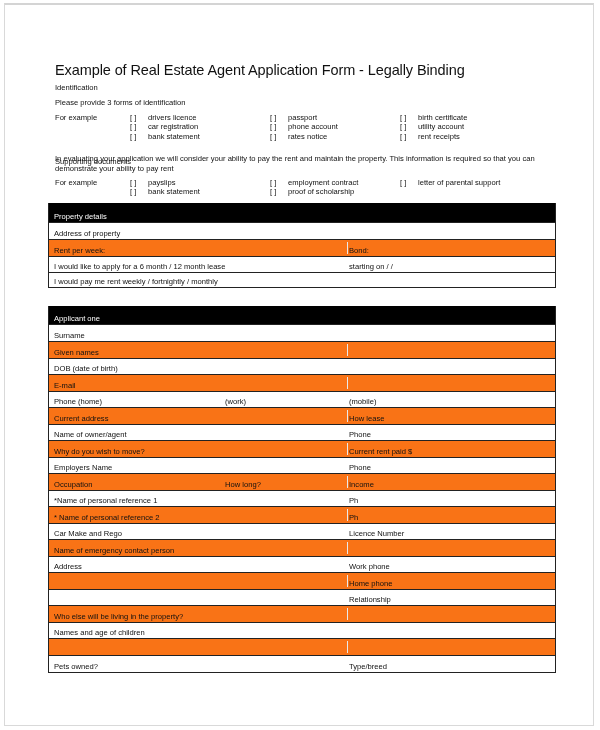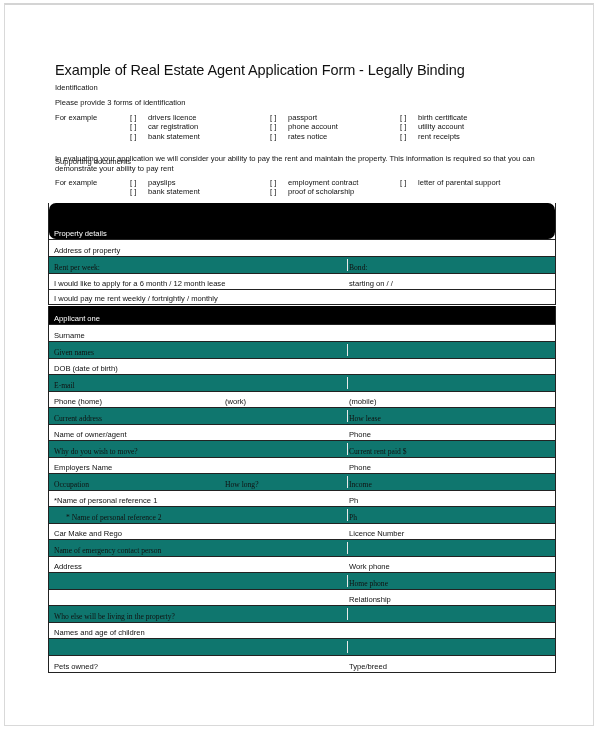--- a/index.html
+++ b/index.html
@@ -22,21 +22,21 @@
     .table {
       position: absolute; left: 48px; width: 508px; border: 1px solid #222; border-top: none; box-sizing: border-box;
     }
     .thead {
       background: #000; color: #fff; font-size: 7.6px; position: relative;
     }
     .thead span { position: absolute; left: 5px; bottom: 1px; }
     .row {
       position: relative; border-top: 1.3px solid #222; font-size: 7.6px; box-sizing: border-box;
     }
-    .row.gray { background: #0f766e; font-family: Liberation Serif, serif; }
+    .row.gray { background: #f97316; }
     .row.gray::after {
       content: ""; position: absolute; left: 298px; top: 2px; bottom: 2px; width: 1px; background: #e9e9e9;
     }
     .row .c { position: absolute; bottom: 1px; white-space: nowrap; }
   </style>
 </head>
 <body>
 
 <div class="page"></div>
 
@@ -64,21 +64,21 @@
 
 <div id="sup-cols">
     <div class="cb-row" style="left: 130px; top: 178px;"><span class="br">[  ]</span><span>payslips</span></div>
     <div class="cb-row" style="left: 130px; top: 187.3px;"><span class="br">[  ]</span><span>bank statement</span></div>
     <div class="cb-row" style="left: 270px; top: 178px;"><span class="br">[  ]</span><span>employment contract</span></div>
     <div class="cb-row" style="left: 270px; top: 187.3px;"><span class="br">[  ]</span><span>proof of scholarship</span></div>
     <div class="cb-row" style="left: 400px; top: 178px;"><span class="br">[  ]</span><span>letter of parental support</span></div>
   </div>
 
 <div class="table" id="prop-table" style="top:203px;">
-  <div class="thead" style="height:36px;border-radius:7px;">
+  <div class="thead" style="height:19px;">
     <span>Property details</span>
   </div>
 <div class="row" style="height: 17px;">
       <span class="c" style="left: 5px;">Address of property</span>
       <span class="c" style="left: 176px;"></span>
       <span class="c" style="left: 300px;"></span>
     </div>
     <div class="row gray" style="height: 17px;">
       <span class="c" style="left: 5px;">Rent per week:</span>
       <span class="c" style="left: 176px;"></span>
@@ -149,21 +149,21 @@
       <span class="c" style="left: 5px;">Occupation</span>
       <span class="c" style="left: 176px;">How long?</span>
       <span class="c" style="left: 300px;">Income</span>
     </div>
     <div class="row" style="height: 16.5px;">
       <span class="c" style="left: 5px;">*Name of personal reference 1</span>
       <span class="c" style="left: 176px;"></span>
       <span class="c" style="left: 300px;">Ph</span>
     </div>
     <div class="row gray" style="height: 16.5px;">
-      <span class="c" style="left: 17px; margin-top: 40px;">* Name of personal reference 2</span>
+      <span class="c" style="left: 5px; margin-top: 40px;">* Name of personal reference 2</span>
       <span class="c" style="left: 176px;"></span>
       <span class="c" style="left: 300px;">Ph</span>
     </div>
     <div class="row" style="height: 16.5px;">
       <span class="c" style="left: 5px;">Car Make and Rego</span>
       <span class="c" style="left: 176px;"></span>
       <span class="c" style="left: 300px;">Licence Number</span>
     </div>
     <div class="row gray" style="height: 16.5px;">
       <span class="c" style="left: 5px;">Name of emergency contact person</span>

